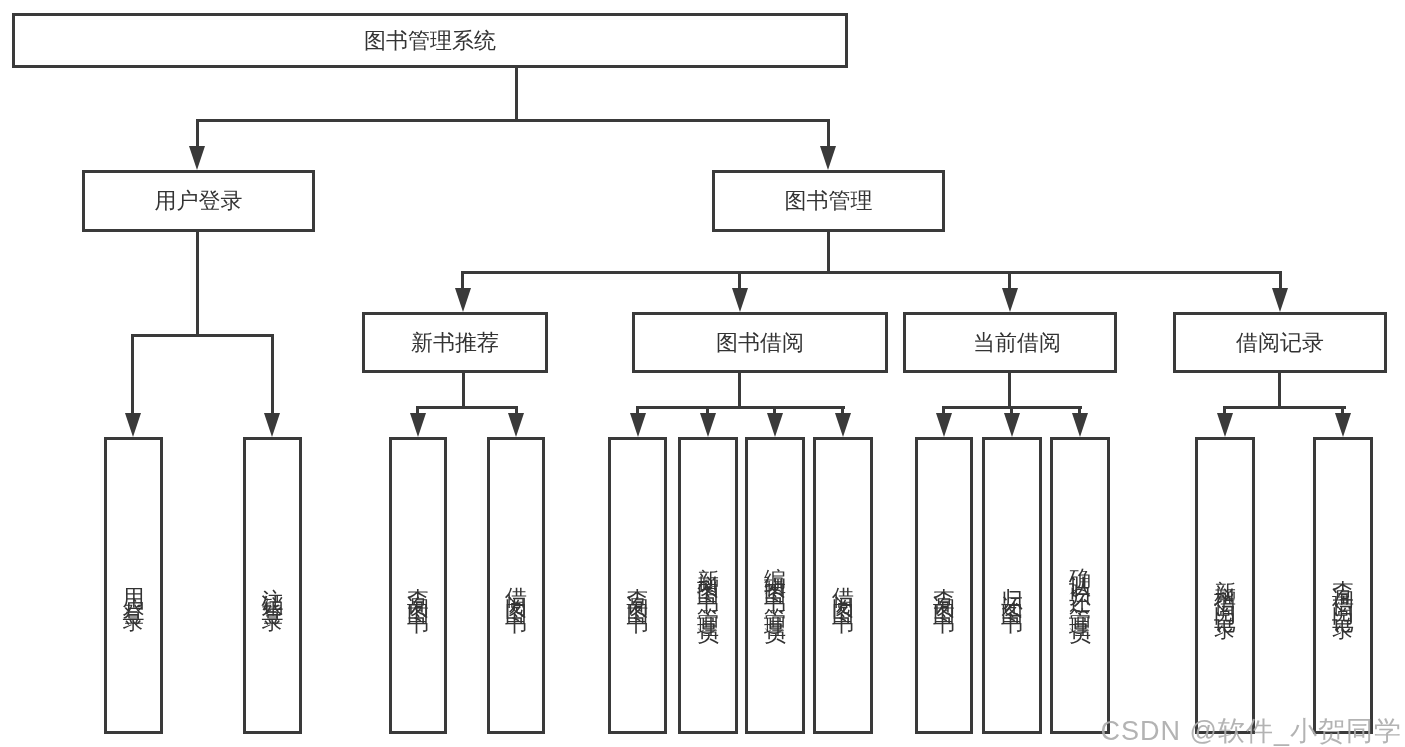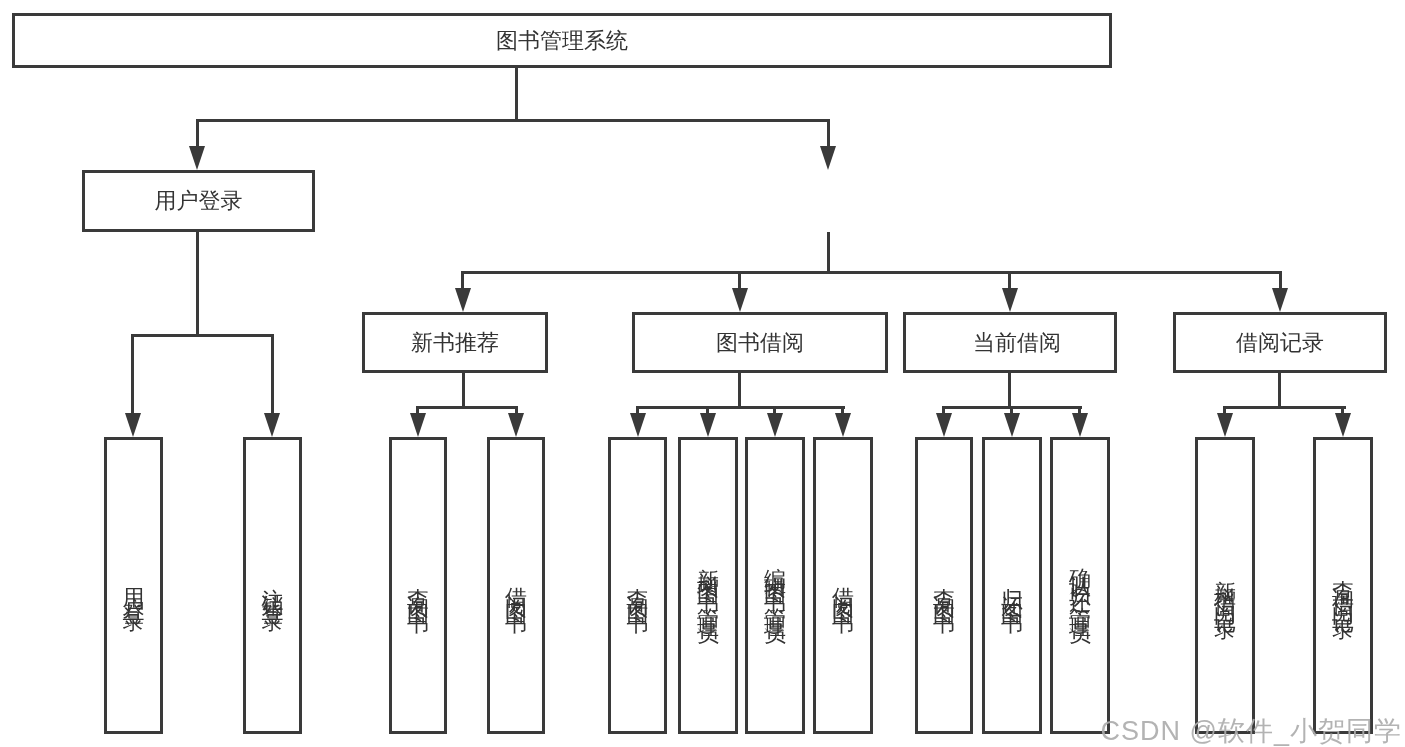--- a/index.html
+++ b/index.html
@@ -53,33 +53,36 @@
     color: rgba(173, 173, 173, 0.92);
     z-index: 10;
     white-space: nowrap;
   }
 </style>
 </head>
 <body>
 
 <div id="stage">
 
-  <div class="box" style="left:12px; top:13px; width:1100px; height:55px;">
+  <div class="box" style="left:12px; top:13px; width:836px; height:55px;">
     <span>图书管理系统</span>
   </div>
 
   <div class="vline" style="left:515px; top:66px; width:3px; height:56px;"></div>
   <div class="hline" style="left:196px; top:119px; width:634px; height:3px;"></div>
   <div class="vline" style="left:196px; top:119px; width:3px; height:33px;"></div>
   <div class="vline" style="left:827px; top:119px; width:3px; height:33px;"></div>
   <div class="arrow" style="left:189px; top:146px;"></div>
   <div class="arrow" style="left:820px; top:146px;"></div>
 
   <div class="box" style="left:82px; top:170px; width:233px; height:62px;">
     <span>用户登录</span>
+  </div>
+  <div class="box" style="left:712px; top:170px; width:233px; height:62px;">
+    <span>图书管理</span>
   </div>
 
   <div class="vline" style="left:196px; top:232px; width:3px; height:105px;"></div>
   <div class="hline" style="left:131px; top:334px; width:143px; height:3px;"></div>
   <div class="vline" style="left:131px; top:334px; width:3px; height:82px;"></div>
   <div class="vline" style="left:271px; top:334px; width:3px; height:82px;"></div>
   <div class="arrow" style="left:125px; top:413px;"></div>
   <div class="arrow" style="left:264px; top:413px;"></div>
 
   <div class="vline" style="left:827px; top:232px; width:3px; height:42px;"></div>

